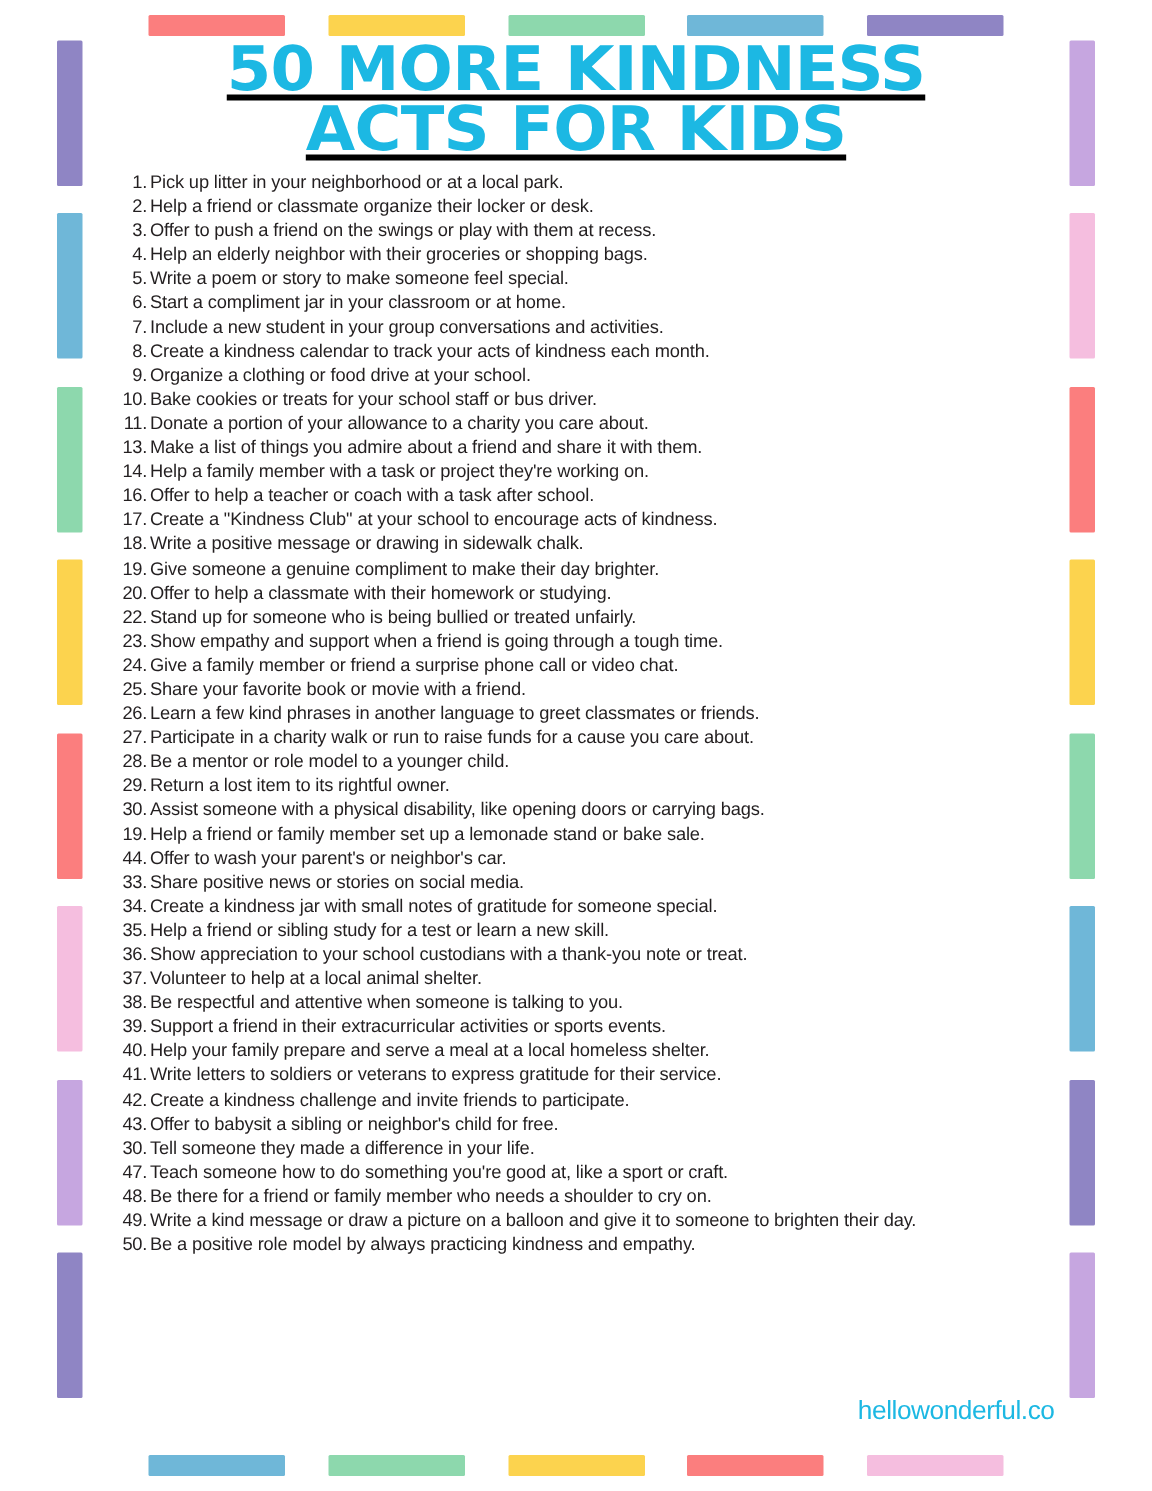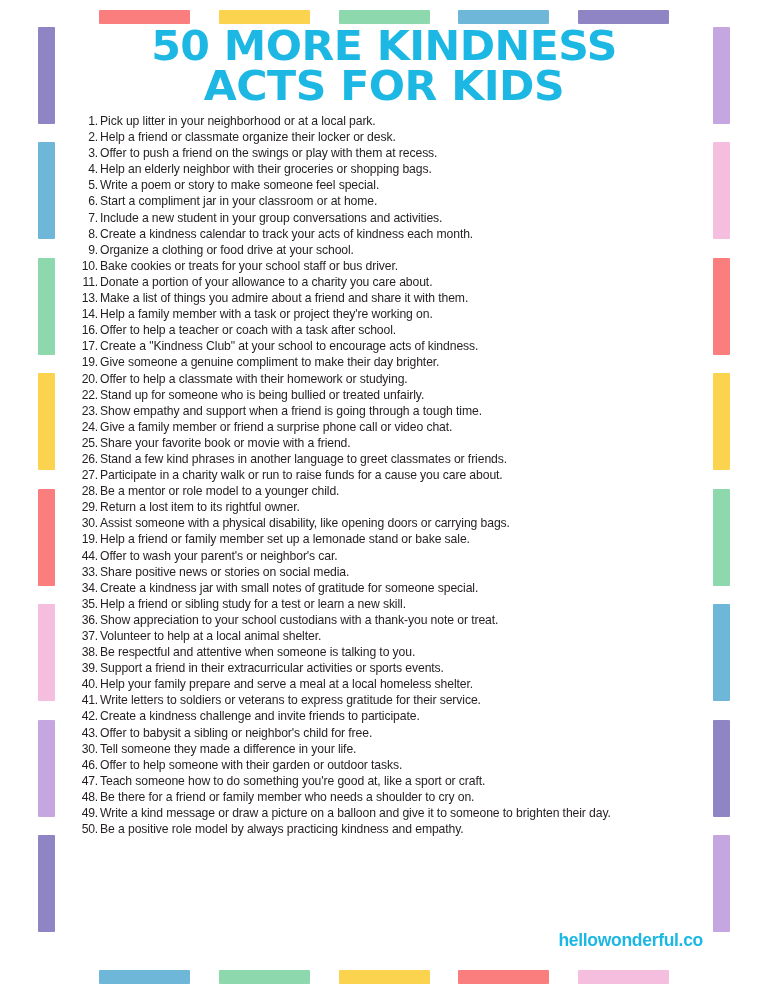--- a/index.html
+++ b/index.html
@@ -51,20 +51,21 @@
     border-radius: 1px;
   }
 
   
   .title-block {
     position: absolute;
     top: 26px;
     left: 84px;
     width: 600px;
     text-align: center;
+    text-decoration: underline;
   }
   .title-line {
     font-family: "DejaVu Sans", sans-serif;
     font-weight: 700;
     font-size: 41px;
     line-height: 0.98;
     letter-spacing: -0.5px;
     color: #1CB8E3;
     text-transform: uppercase;
     transform: scaleX(1.04);
@@ -103,21 +104,21 @@
   }
 
   
   .brand {
     position: absolute;
     top: 930px;
     left: 0;
     width: 703px;
     text-align: right;
     font-size: 17.5px;
-    font-weight: 700;
+    font-weight: 400;
     color: #1CB8E3;
     letter-spacing: -0.3px;
   }
 </style>
 </head>
 <body>
 
 <div class="bar-strip top" id="top-strip">
     <div class="hbar" style="background: rgb(251, 126, 126);"></div>
     <div class="hbar" style="background: rgb(252, 211, 78);"></div>
@@ -208,20 +209,24 @@
     </div>
     <div class="list-item">
       <span class="item-num">16.</span>
       <span class="item-text">Offer to help a teacher or coach with a task after school.</span>
     </div>
     <div class="list-item">
       <span class="item-num">17.</span>
       <span class="item-text">Create a "Kindness Club" at your school to encourage acts of kindness.</span>
     </div>
     <div class="list-item">
+      <span class="item-num">18.</span>
+      <span class="item-text">Write a positive message or drawing in sidewalk chalk.</span>
+    </div>
+    <div class="list-item">
       <span class="item-num">19.</span>
       <span class="item-text">Give someone a genuine compliment to make their day brighter.</span>
     </div>
     <div class="list-item">
       <span class="item-num">20.</span>
       <span class="item-text">Offer to help a classmate with their homework or studying.</span>
     </div>
     <div class="list-item">
       <span class="item-num">22.</span>
       <span class="item-text">Stand up for someone who is being bullied or treated unfairly.</span>
@@ -233,21 +238,21 @@
     <div class="list-item">
       <span class="item-num">24.</span>
       <span class="item-text">Give a family member or friend a surprise phone call or video chat.</span>
     </div>
     <div class="list-item">
       <span class="item-num">25.</span>
       <span class="item-text">Share your favorite book or movie with a friend.</span>
     </div>
     <div class="list-item">
       <span class="item-num">26.</span>
-      <span class="item-text">Stand a few kind phrases in another language to greet classmates or friends.</span>
+      <span class="item-text">Learn a few kind phrases in another language to greet classmates or friends.</span>
     </div>
     <div class="list-item">
       <span class="item-num">27.</span>
       <span class="item-text">Participate in a charity walk or run to raise funds for a cause you care about.</span>
     </div>
     <div class="list-item">
       <span class="item-num">28.</span>
       <span class="item-text">Be a mentor or role model to a younger child.</span>
     </div>
     <div class="list-item">
@@ -306,24 +311,20 @@
       <span class="item-num">42.</span>
       <span class="item-text">Create a kindness challenge and invite friends to participate.</span>
     </div>
     <div class="list-item">
       <span class="item-num">43.</span>
       <span class="item-text">Offer to babysit a sibling or neighbor's child for free.</span>
     </div>
     <div class="list-item">
       <span class="item-num">30.</span>
       <span class="item-text">Tell someone they made a difference in your life.</span>
-    </div>
-    <div class="list-item">
-      <span class="item-num">46.</span>
-      <span class="item-text">Offer to help someone with their garden or outdoor tasks.</span>
     </div>
     <div class="list-item">
       <span class="item-num">47.</span>
       <span class="item-text">Teach someone how to do something you're good at, like a sport or craft.</span>
     </div>
     <div class="list-item">
       <span class="item-num">48.</span>
       <span class="item-text">Be there for a friend or family member who needs a shoulder to cry on.</span>
     </div>
     <div class="list-item">

